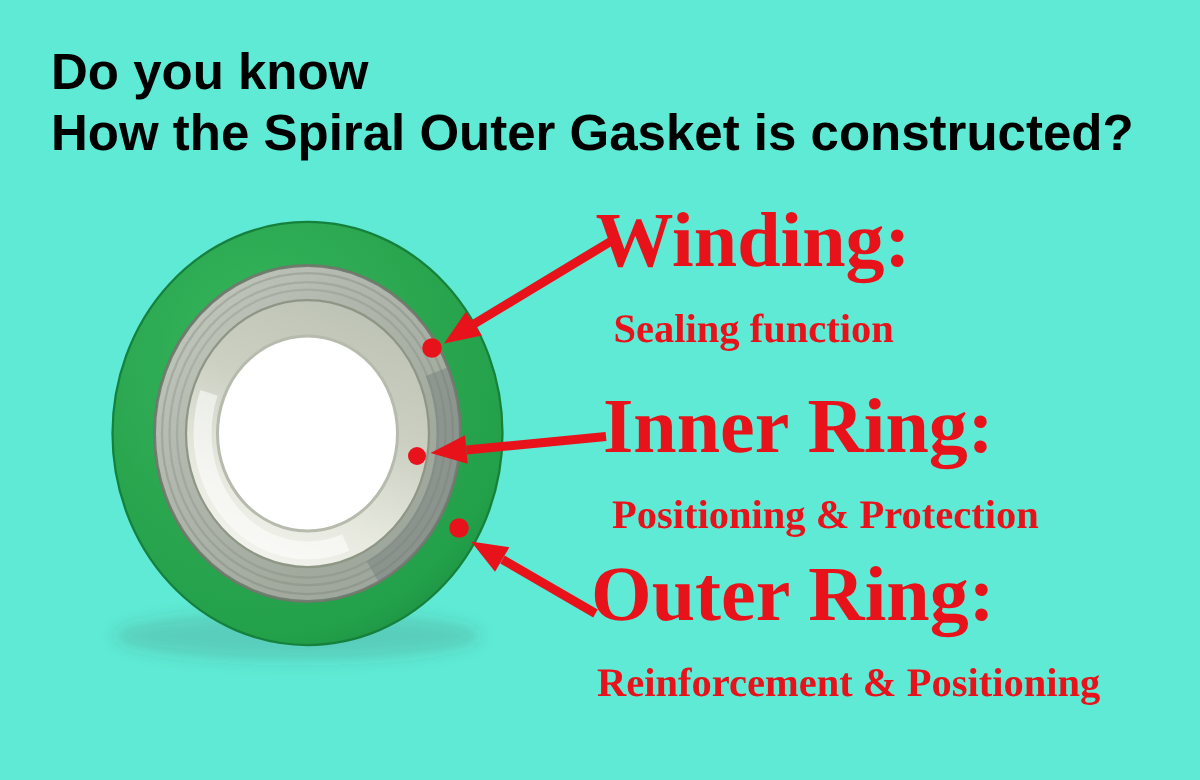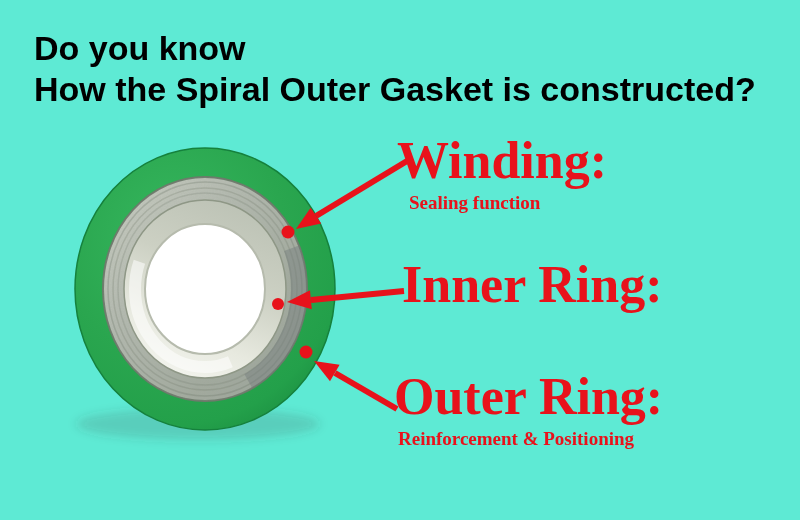--- a/index.html
+++ b/index.html
@@ -31,23 +31,23 @@
     font-weight:bold;
     white-space:nowrap;
   }
   .callout .heading{
     display:block;
     font-size:52px;
     line-height:47px;
   }
   .callout .desc{
     display:block;
-    font-size:19px;
+    font-size:27px;
     line-height:30px;
-    margin-top:4px;
+    margin-top:20px;
   }
   .callout-winding{left:397px;top:137px;}
   .callout-winding .desc{padding-left:12px;}
   .callout-inner{left:402px;top:261px;}
   .callout-inner .desc{padding-left:6px;}
   .callout-outer{left:394px;top:373px;}
   .callout-outer .desc{padding-left:4px;}
 </style>
 </head>
 <body>
@@ -124,20 +124,21 @@
     </g>
   </svg>
 
   <div class="callout callout-winding">
     <span class="heading">Winding:</span>
     <span class="desc">Sealing function</span>
   </div>
 
   <div class="callout callout-inner">
     <span class="heading">Inner Ring:</span>
+    <span class="desc">Positioning &amp; Protection</span>
   </div>
 
   <div class="callout callout-outer">
     <span class="heading">Outer Ring:</span>
     <span class="desc">Reinforcement &amp; Positioning</span>
   </div>
 
 </div>
 
 </body></html>

